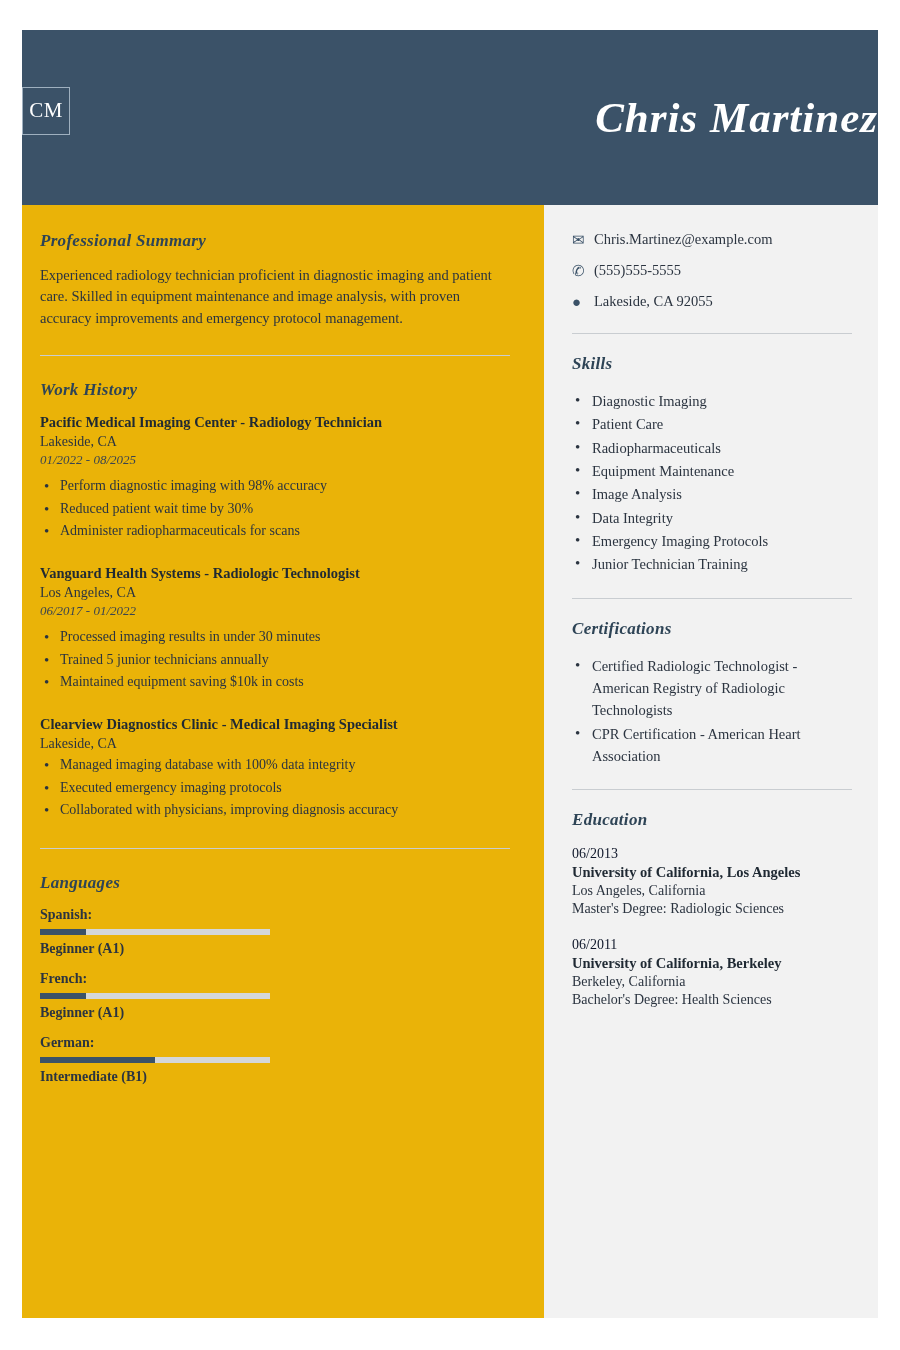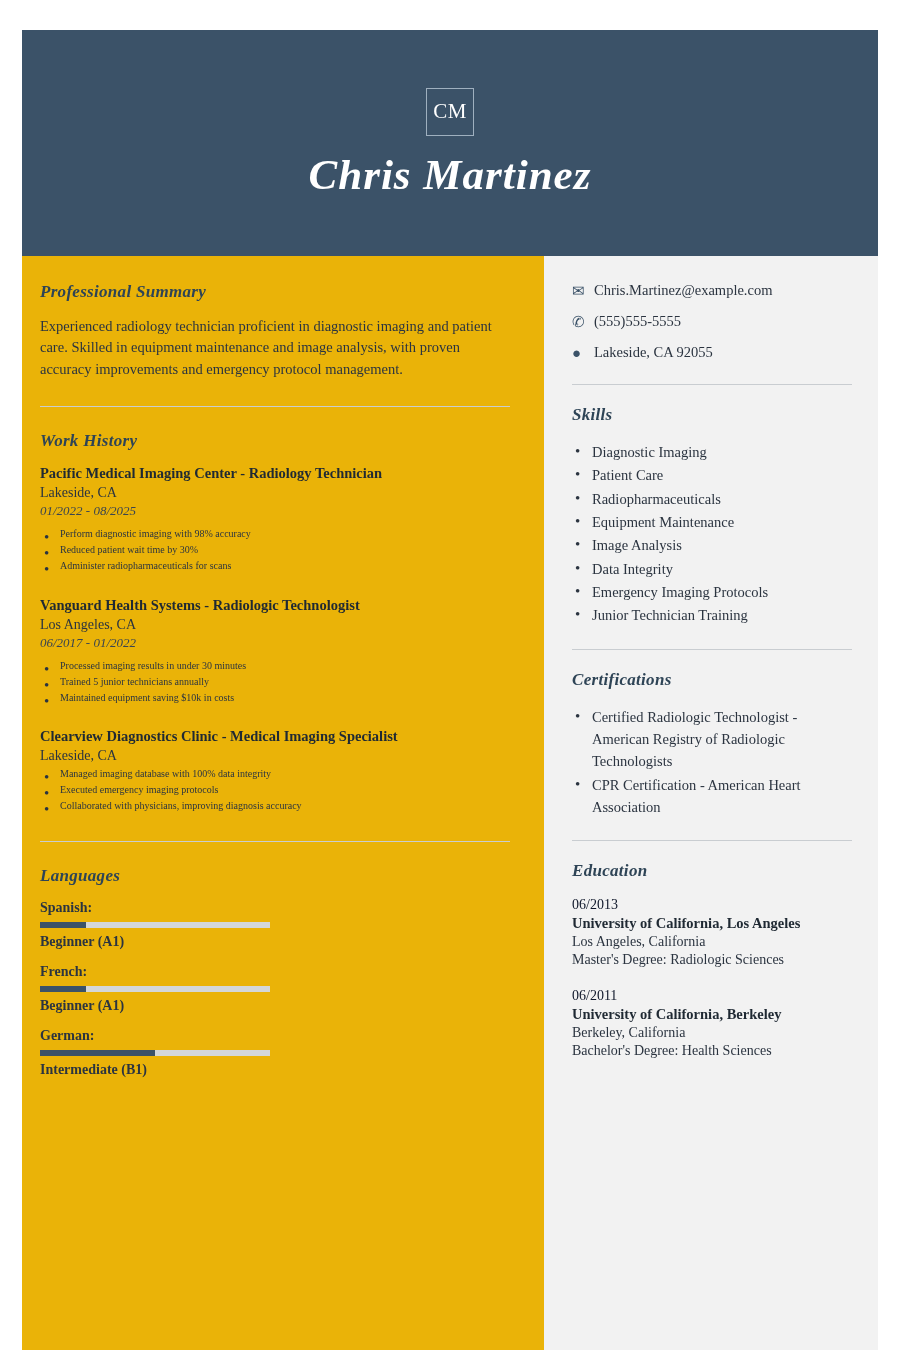--- a/index.html
+++ b/index.html
@@ -18,25 +18,24 @@
     position: relative;
     width: 900px;
     height: 1350px;
     background: #ffffff;
     box-sizing: border-box;
     padding: 30px 22px 22px 22px;
   }
   
   .header {
     background: #3b5268;
-    height: 226px;
-    display: flex;
-    flex-direction: column;
+    height: 175px;
+    display: flex;
     align-items: center;
-    justify-content: center;
+    justify-content: space-between;
   }
   .monogram {
     width: 46px;
     height: 46px;
     border: 1px solid #9fb0bf;
     color: #ffffff;
     display: flex;
     align-items: center;
     justify-content: center;
     font-size: 21px;
@@ -114,21 +113,21 @@
     margin: 0 0 7px 0;
   }
   ul.bullets {
     list-style: none;
     margin: 0;
     padding: 0;
   }
   ul.bullets li {
     position: relative;
     padding-left: 20px;
-    font-size: 10px;
+    font-size: 14px;
     line-height: 1.62;
     color: #2b3440;
   }
   ul.bullets li:before {
     content: "\2022";
     position: absolute;
     left: 4px;
     top: -1px;
     font-size: 15px;
     color: #2b3440;

